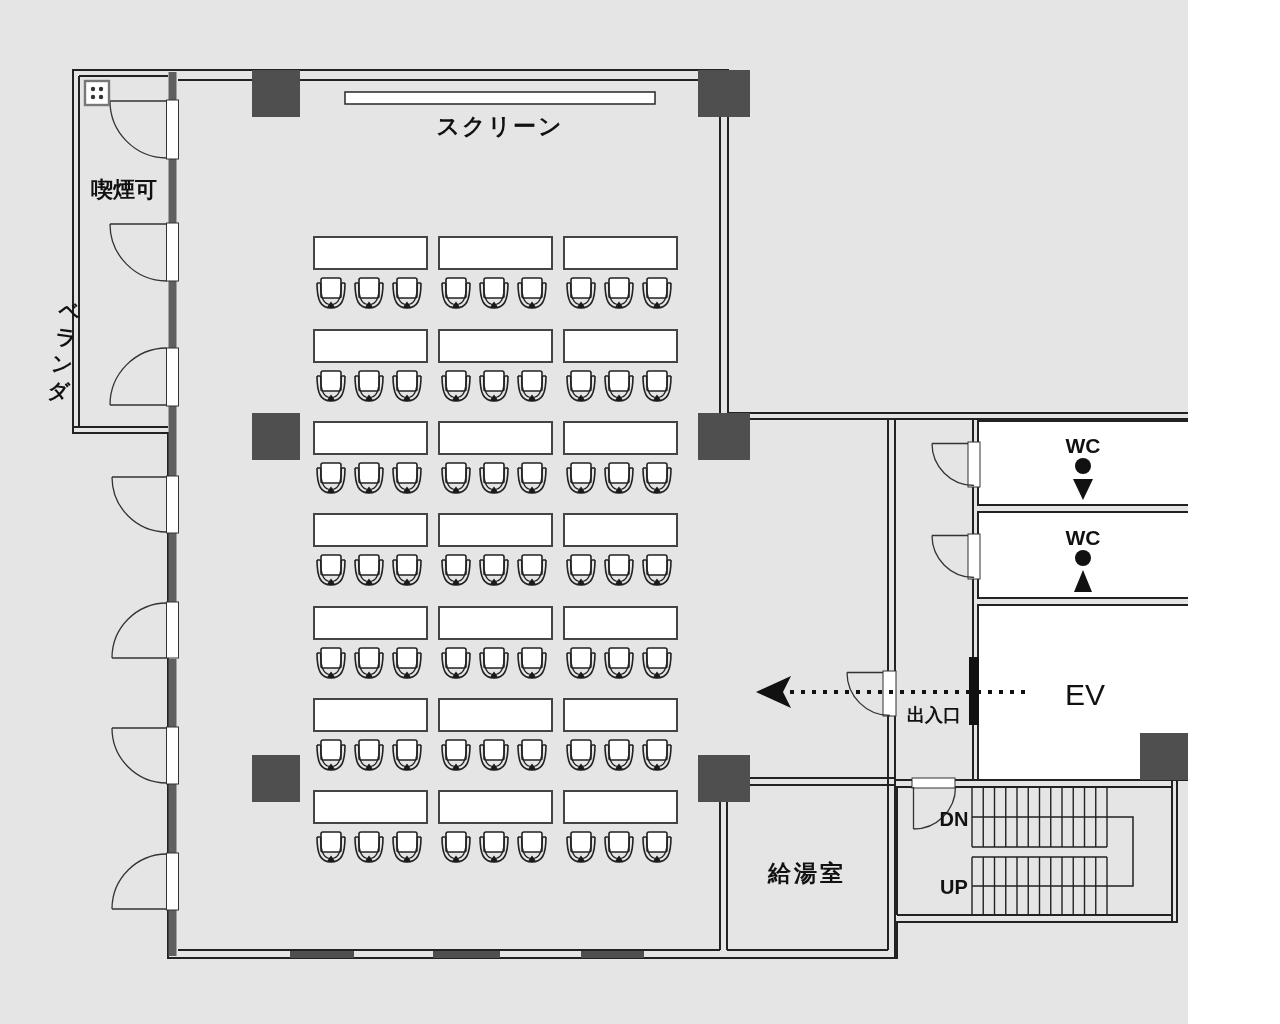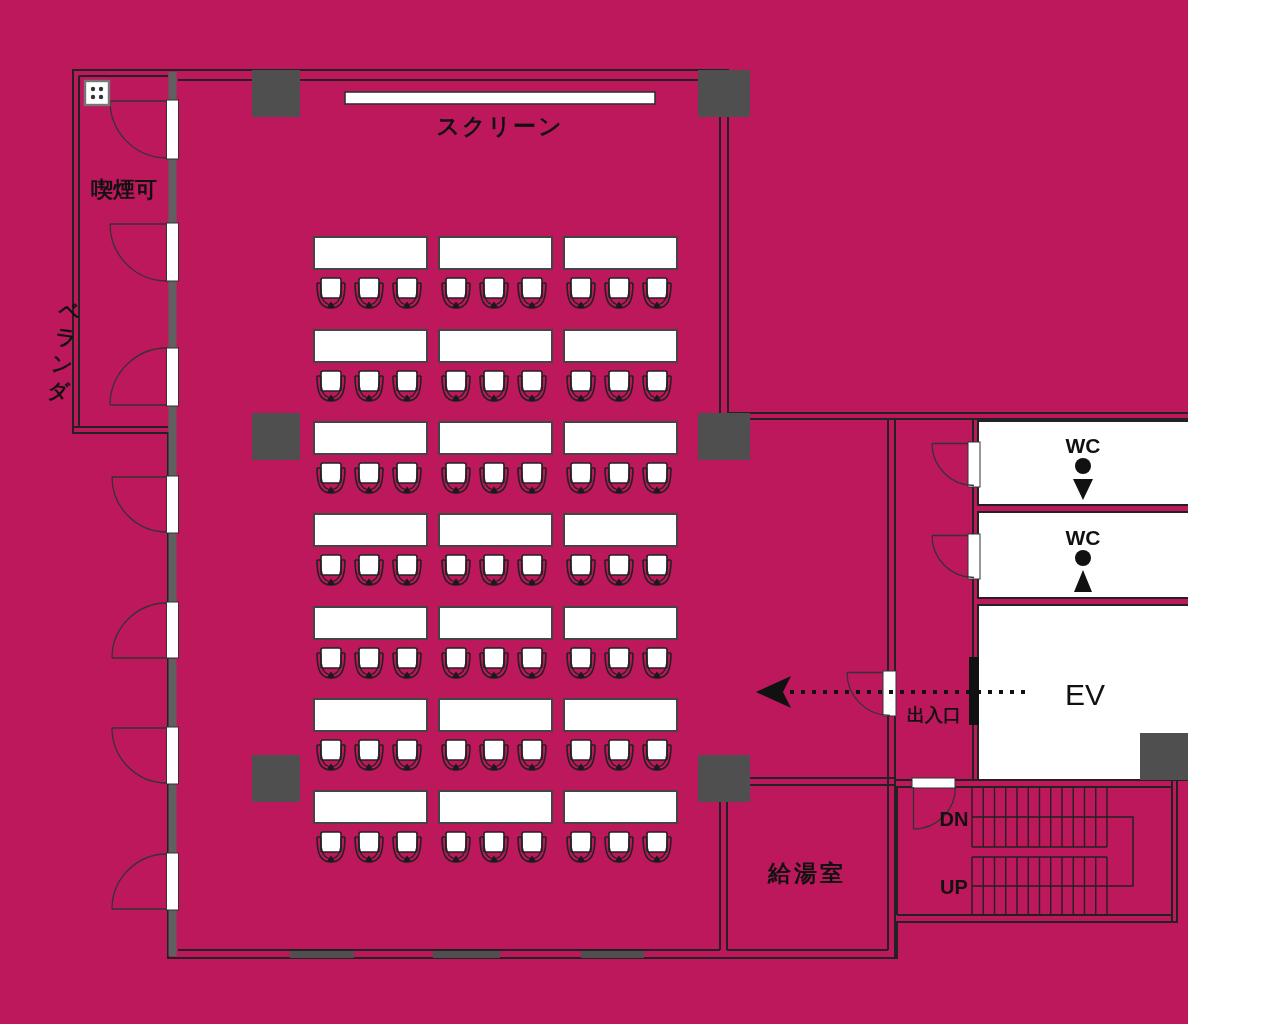--- a/index.html
+++ b/index.html
@@ -1,16 +1,16 @@
 <!DOCTYPE html>
 <html><head>
 <meta charset="utf-8">
 <style>
   html,body{margin:0;padding:0;background:#fff;}
-  #stage{position:relative;width:1188px;height:1024px;background:#be185d;overflow:hidden;
+  #stage{position:relative;width:1188px;height:1024px;background:#e5e5e5;overflow:hidden;
          font-family:"Liberation Sans",sans-serif;}
   svg{position:absolute;left:0;top:0;}
   text{font-family:"Liberation Sans","DejaVu Sans",sans-serif;fill:#111;}
   .jp{font-weight:bold;}
 </style>
 </head>
 <body>
 
 <div id="stage">
 <svg width="1280" height="1024" viewBox="0 0 1280 1024">

